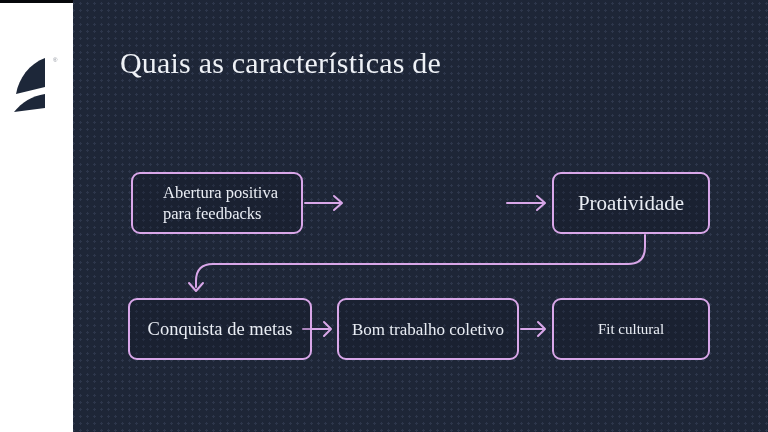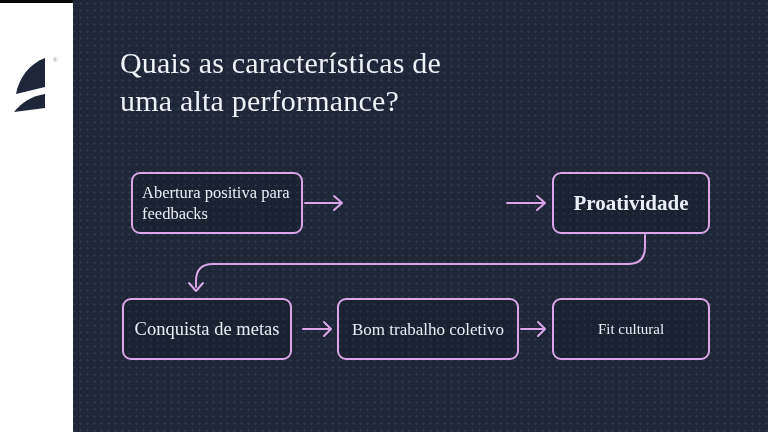--- a/index.html
+++ b/index.html
@@ -43,26 +43,26 @@
   .node{
     position:absolute;
     box-sizing:border-box;
     border:2px solid var(--accent);
     border-radius:9px;
     background:rgba(12,17,30,0.22);
     color:#e9edf4;
     display:flex;align-items:center;
     line-height:21px;
   }
-  .node.left-align{justify-content:flex-start;text-align:left;padding:0 8px 0 9px;}
+  .node.left-align{justify-content:flex-start;text-align:left;padding:0 8px 0 30px;}
   .node.center{justify-content:center;text-align:center;padding:0 6px;}
   #node-0{left:131px;top:172px;width:172px;height:62px;font-size:16.5px;}
   #node-1{left:349px;top:172px;width:156px;height:62px;font-size:16.5px;}
-  #node-2{left:552px;top:172px;width:158px;height:62px;font-size:21px;font-weight:bold;}
-  #node-3{left:122px;top:298px;width:170px;height:62px;font-size:18.5px;}
+  #node-2{left:552px;top:172px;width:158px;height:62px;font-size:21px;}
+  #node-3{left:128px;top:298px;width:184px;height:62px;font-size:18.5px;}
   #node-4{left:337px;top:298px;width:182px;height:62px;font-size:17px;}
   #node-5{left:552px;top:298px;width:158px;height:62px;font-size:15px;}
   
   .connectors{
     position:absolute;left:0;top:0;width:768px;height:432px;
     pointer-events:none;
   }
   .connectors path{
     fill:none;
     stroke:var(--accent);
@@ -81,21 +81,20 @@
       <svg width="40" height="58" viewBox="0 0 40 58" aria-hidden="true">
         <path d="M31,3 L31,32 L2,39 C5,23 15,9 31,3 Z" fill="#1d2739"></path>
         <path d="M31,39 L31,53 L0,57 C8,47 18,41 31,39 Z" fill="#1d2739"></path>
       </svg>
       <span class="tm">®</span>
     </div>
   </div>
 
   <div class="title">
     <div>Quais as características de</div>
-    <div>uma alta performance?</div>
   </div>
 
   <svg class="connectors" viewBox="0 0 768 432">
     <g>
       <path d="M305,203 H340"></path>
       <path d="M334,196 L342,203 L334,210"></path>
     </g>
     <g>
       <path d="M507,203 H543"></path>
       <path d="M537,196 L545,203 L537,210"></path>

